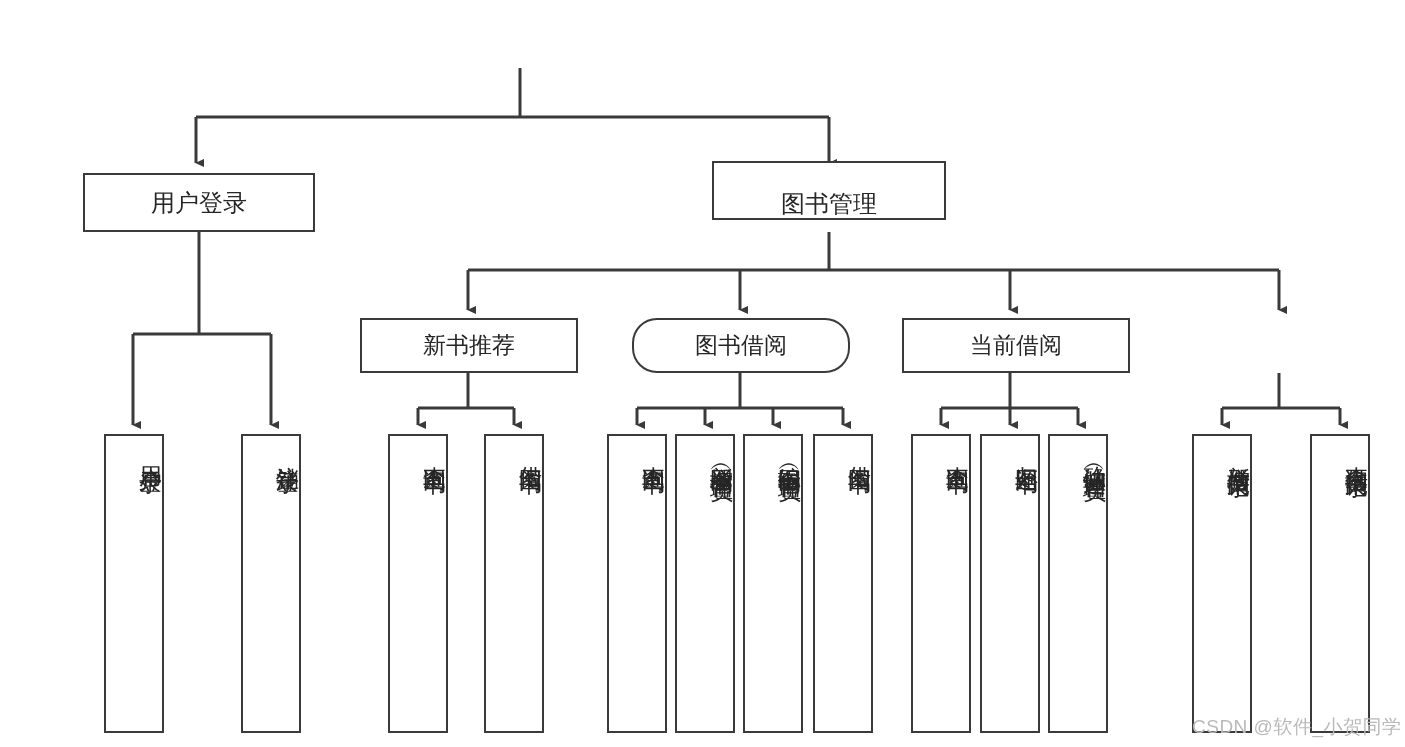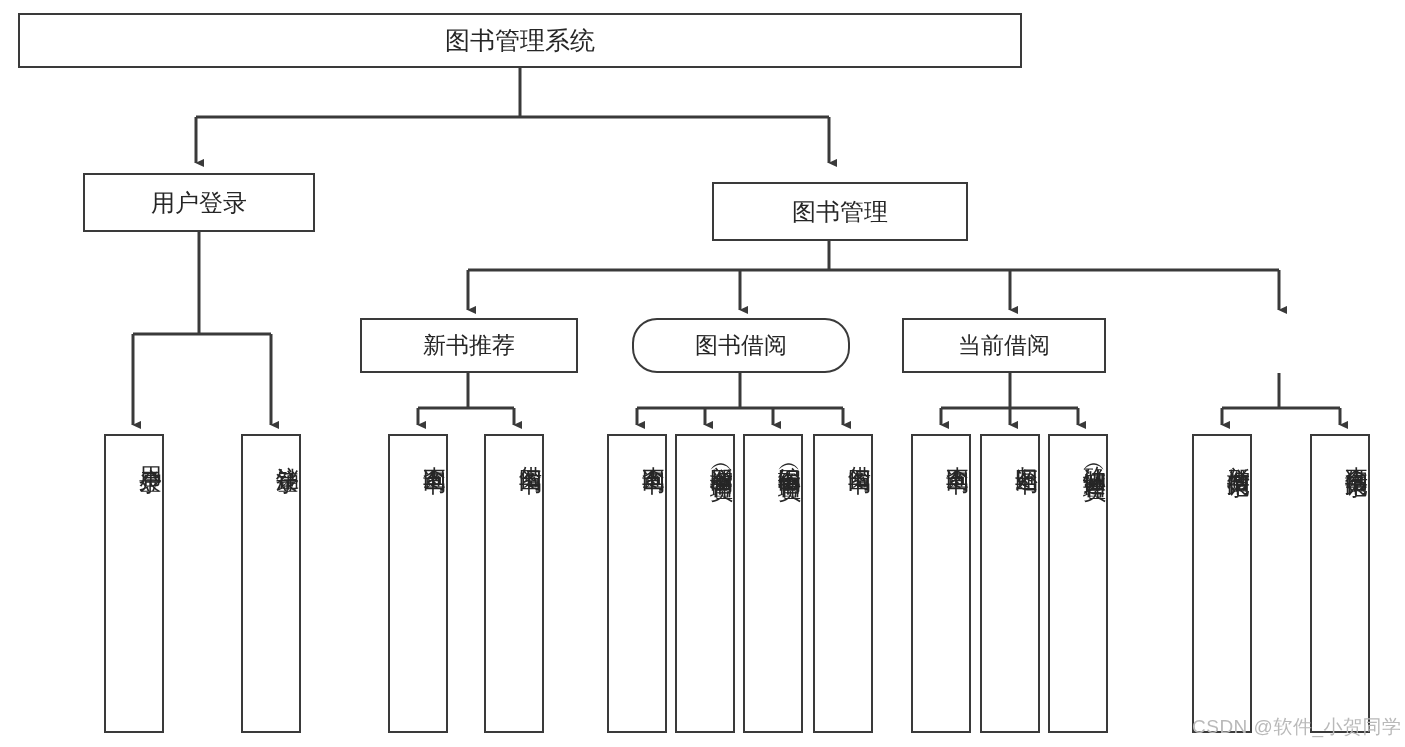--- a/index.html
+++ b/index.html
@@ -120,38 +120,35 @@
       <path d="M 1010 408 L 1010 425" marker-end="url(#arrowhead)"></path>
       <path d="M 1078 408 L 1078 425" marker-end="url(#arrowhead)"></path>
 
       <path d="M 1279 373 L 1279 408"></path>
       <path d="M 1222 408 L 1340 408"></path>
       <path d="M 1222 408 L 1222 425" marker-end="url(#arrowhead)"></path>
       <path d="M 1340 408 L 1340 425" marker-end="url(#arrowhead)"></path>
     </g>
   </svg>
 
-  <div class="node root" style="left:18px; top:13px; width:1004px; height:55px;">
-    <span class="label">图书管理系统</span>
-  </div>
 
   <div class="node level2" style="left:83px; top:173px; width:232px; height:59px;">
     <span class="label">用户登录</span>
   </div>
-  <div class="node level2" style="left:712px; top:182px; width:256px; height:59px;">
+  <div class="node level2" style="left:712px; top:161px; width:234px; height:59px;align-items:flex-end;">
     <span class="label">图书管理</span>
   </div>
 
   <div class="node level3" style="left:360px; top:318px; width:218px; height:55px;">
     <span class="label">新书推荐</span>
   </div>
   <div class="node level3" style="left:632px; top:318px; width:218px; height:55px;border-radius:25px;">
     <span class="label">图书借阅</span>
   </div>
-  <div class="node level3" style="left:902px; top:318px; width:204px; height:55px;">
+  <div class="node level3" style="left:902px; top:318px; width:228px; height:55px;">
     <span class="label">当前借阅</span>
   </div>
 
   <div class="node leaf" style="left:104px; top:434px; width:60px; height:299px;">
     <span class="label">用户登录</span>
   </div>
   <div class="node leaf" style="left:241px; top:434px; width:60px; height:299px;">
     <span class="label">注销登录</span>
   </div>
 

